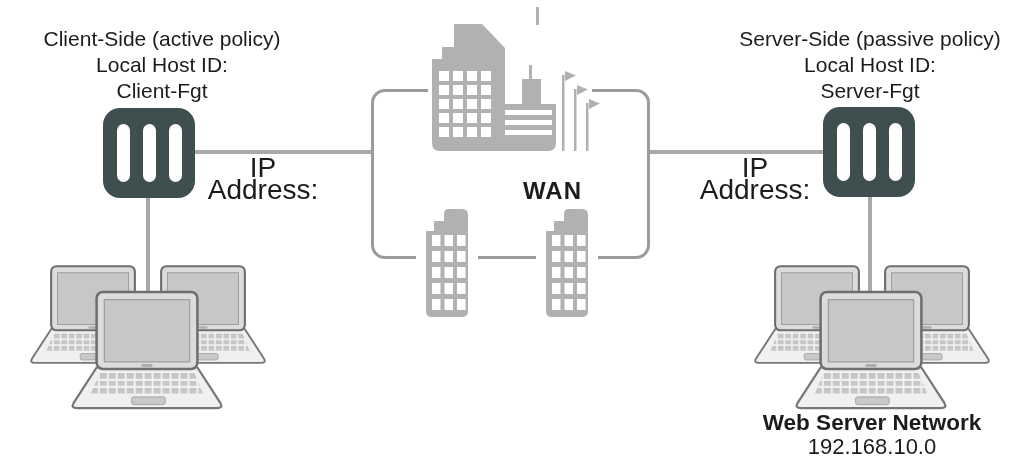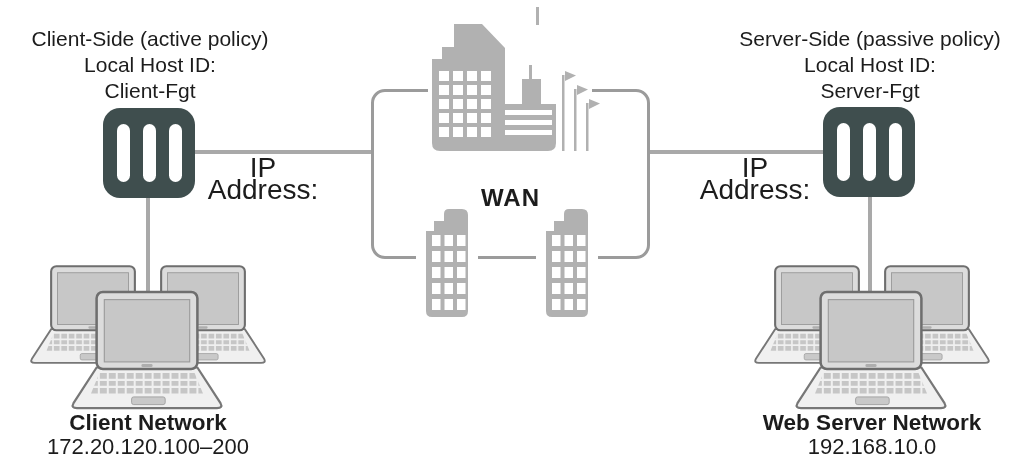--- a/index.html
+++ b/index.html
@@ -24,22 +24,22 @@
   }
   .fgt i{display:block;width:13px;height:58px;background:#ffffff;border-radius:7px;}
   
   .txt{position:absolute;text-align:center;z-index:4;}
   .hdr{font-size:21px;line-height:26px;}
   .hdr .it{}
   .ip{font-size:28px;line-height:22px;left-width:140px;}
   .netlabel{font-size:22px;line-height:24px;}
   .netlabel .b{font-weight:bold;font-size:22.5px;}
   .wan-label{
-    position:absolute;left:371px;top:184px;width:279px;text-align:center;
-    font-size:24px;font-weight:bold;letter-spacing:1px;z-index:4;
+    position:absolute;left:371px;top:177px;width:279px;text-align:center;
+    font-size:24px;font-weight:bold;letter-spacing:1px;z-index:4;padding-left:42px;
   }
   .icon-svg{position:absolute;z-index:3;}
   .cluster{position:absolute;width:250px;height:158px;z-index:3;}
   .cluster svg{position:absolute;}
 </style>
 </head>
 <body>
 
 <div id="canvas">
 
@@ -182,43 +182,39 @@
         <use href="#laptop"></use>
       </svg>
     <svg style="left:110px;top:2px;" width="140" height="107" viewBox="0 0 120 92">
         <use href="#laptop"></use>
       </svg>
     <svg style="left:40px;top:27px;" width="168" height="129" viewBox="0 0 120 92">
         <use href="#laptop"></use>
       </svg>
   </div>
 
-  <div class="txt hdr" style="left:0;top:26px;width:300px;">
+  <div class="txt hdr" style="left:12px;top:26px;width:300px;">
     <div>Client-Side (active policy)</div>
     <div>Local Host ID:</div>
     <div class="it">Client-Fgt</div>
   </div>
 
   <div class="txt hdr" style="left:710px;top:26px;width:320px;">
     <div>Server-Side (passive policy)</div>
     <div>Local Host ID:</div>
     <div class="it">Server-Fgt</div>
   </div>
 
   <div class="txt ip" style="left:193px;top:157px;width:140px;">
     <div>IP Address:</div>
   </div>
 
   <div class="txt ip" style="left:685px;top:157px;width:140px;">
     <div>IP Address:</div>
   </div>
 
-  <div class="txt netlabel" style="left:8px;top:411px;width:280px;">
-    <div class="b">Client Network</div>
-    <div>172.20.120.100–200</div>
-  </div>
 
   <div class="txt netlabel" style="left:712px;top:411px;width:320px;">
     <div class="b">Web Server Network</div>
     <div>192.168.10.0</div>
   </div>
 
 </div>
 
 </body></html>

